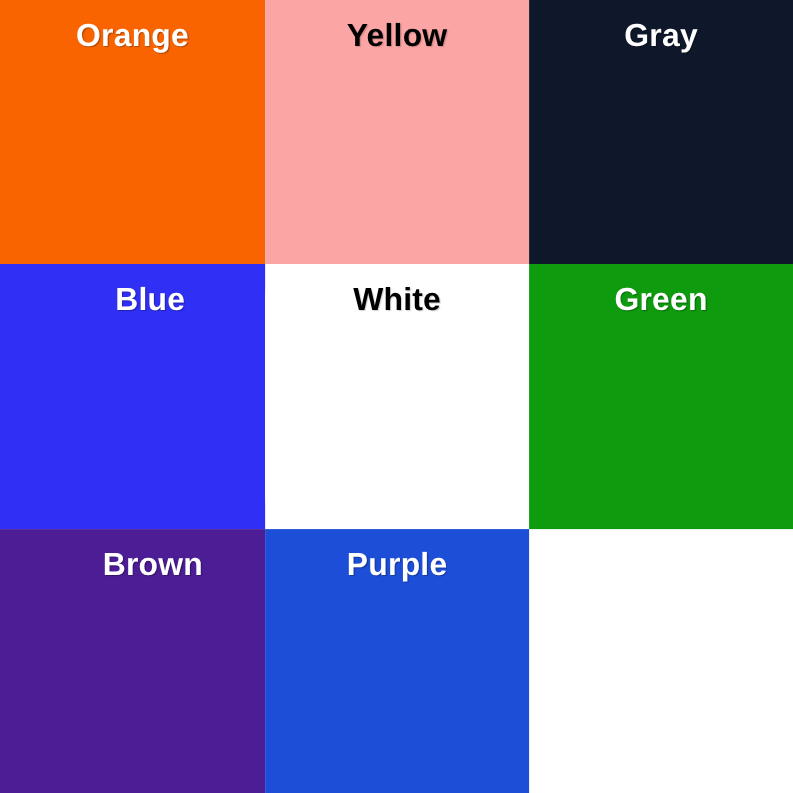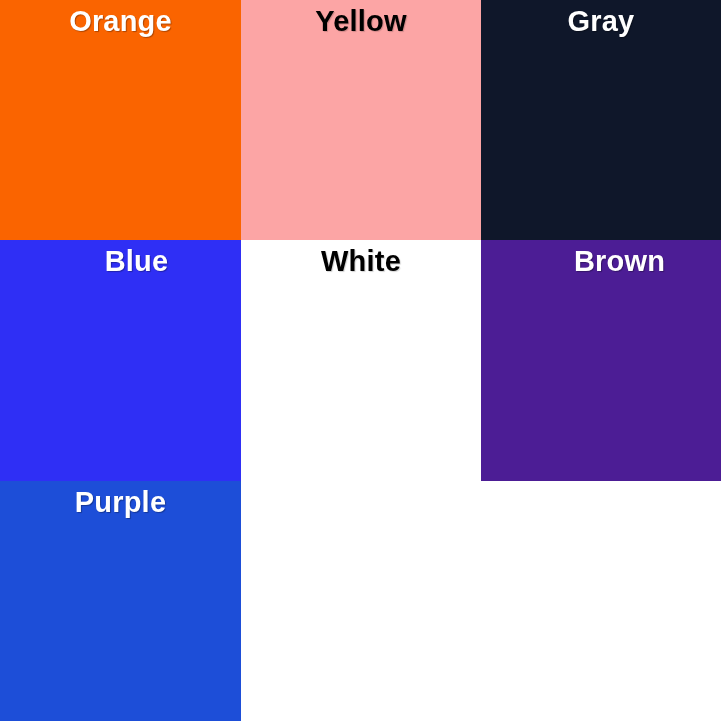--- a/index.html
+++ b/index.html
@@ -20,21 +20,21 @@
   }
   .swatch {
     position: relative;
     display: flex;
     justify-content: center;
     align-items: flex-start;
     box-sizing: border-box;
     overflow: hidden;
   }
   .swatch-label {
-    margin: 0;
+    margin: 12px;
     padding-top: 5px;
     font-size: 29px;
     font-weight: bold;
     line-height: 1.15;
     letter-spacing: 0.2px;
     white-space: nowrap;
     user-select: none;
   }
   .label-light {
     color: #ffffff;
@@ -63,20 +63,23 @@
   </div>
 
   <div class="swatch" style="background-color: rgb(47, 47, 245); padding-left: 32px;">
     <p class="swatch-label label-light" style="color: rgb(255, 255, 255);">Blue</p>
   </div>
 
   <div class="swatch" style="background-color: rgb(255, 255, 255); border-radius: 29px;">
     <p class="swatch-label label-dark" style="color: rgb(0, 0, 0);">White</p>
   </div>
 
+  <div class="swatch" style="background-color: rgb(14, 155, 14);">
+    <p class="swatch-label label-light" style="color: rgb(255, 255, 255);">Green</p>
+  </div>
 
   <div class="swatch" style="background-color: #4c1d95; padding-left: 37px;">
     <p class="swatch-label label-light" style="color: rgb(255, 255, 255);">Brown</p>
   </div>
 
   <div class="swatch" style="background-color: #1d4ed8;">
     <p class="swatch-label label-light" style="color: rgb(255, 255, 255);">Purple</p>
   </div>
 
 

